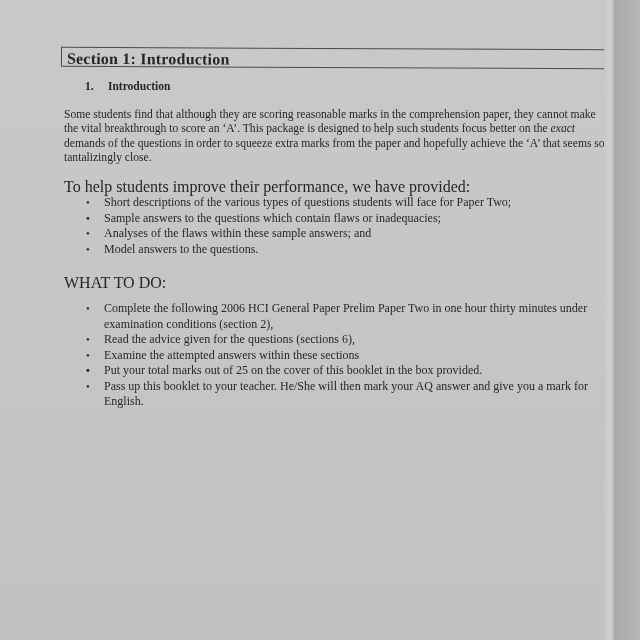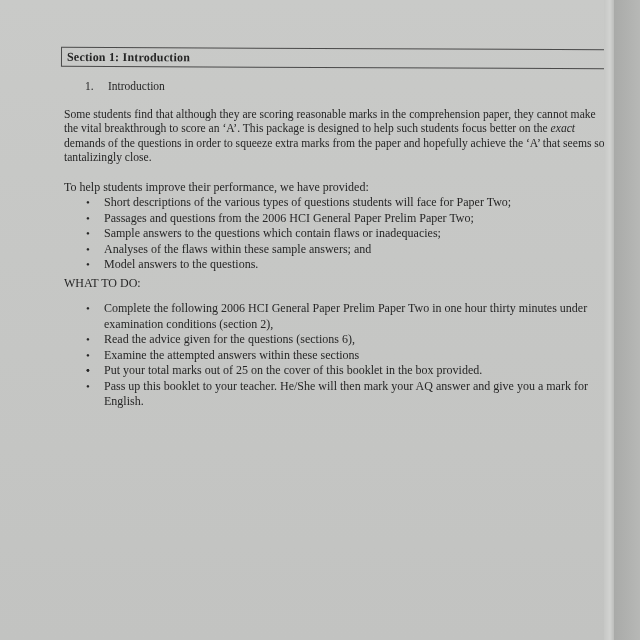--- a/index.html
+++ b/index.html
@@ -22,35 +22,35 @@
       position: absolute; left: 614px; top: 0; width: 26px; height: 640px;
       background: linear-gradient(90deg, #a9aaa8, #b7b8b6);
     }
     .section-box {
       position: absolute; left: 61px; top: 48px; width: 543px; height: 18px;
       border: 1px solid #4a4a4a;
       transform: rotate(0.25deg);
     }
     .section-title {
       position: absolute; left: 5px; top: 2px;
-      font-weight: bold; font-size: 12px; letter-spacing: 0.2px;
+      font-weight: bold; font-size: 16px; letter-spacing: 0.2px;
     }
     .heading {
       position: absolute; left: 85px; top: 80px;
-      font-weight: normal; font-size: 11.5px;
+      font-weight: bold; font-size: 11.5px;
     }
     .heading .num { display: inline-block; width: 23px; }
     .para {
       position: absolute; left: 64px; top: 108px; width: 545px;
       font-size: 11.6px; line-height: 14.3px;
     }
     .para em { }
     .block-label {
       position: absolute; left: 64px;
-      font-size: 12px; line-height: 14px;
+      font-size: 16px; line-height: 14px;
     }
     ul.bullets {
       position: absolute; left: 64px; margin: 0; padding: 0; list-style: none;
       font-size: 12px; line-height: 15.5px;
     }
     ul.bullets li { position: relative; padding-left: 40px; }
     ul.bullets li .dot {
       position: absolute; left: 22px; top: 0; font-size: 11px;
     }
     #provided-list { top: 195px; width: 520px; }
@@ -71,21 +71,21 @@
   </div>
 
   <p class="para" style="margin:0;">
     <span>Some students find that although they are scoring reasonable marks in the comprehension paper, they cannot make the vital breakthrough to score an ‘A’. This package is designed to help such students focus better on the </span><em>exact</em><span> demands of the questions in order to squeeze extra marks from the paper and hopefully achieve the ‘A’ that seems so tantalizingly close.</span>
   </p>
 
   <div class="block-label" style="top:180px;">To help students improve their performance, we have provided:</div>
 
   <ul class="bullets" id="provided-list">
     <li><span class="dot">•</span><span>Short descriptions of the various types of questions students will face for Paper Two;</span></li>
-    <li><span class="dot">•</span><span>Passages and questions from the 2006 HCI General Paper Prelim Paper Two;</span></li>
+    <li><span class="dot">•</span></li>
     <li><span class="dot">•</span><span>Sample answers to the questions which contain flaws or inadequacies;</span></li>
     <li><span class="dot">•</span><span>Analyses of the flaws within these sample answers; and</span></li>
     <li><span class="dot">•</span><span>Model answers to the questions.</span></li>
   </ul>
 
   <div class="block-label" style="top:276px;">WHAT TO DO:</div>
 
   <ul class="bullets" id="todo-list">
     <li><span class="dot">•</span><span>Complete the following 2006 HCI General Paper Prelim Paper Two in one hour thirty minutes under examination conditions (section 2),</span></li>
     <li><span class="dot">•</span><span>Read the advice given for the questions (sections 6),</span></li>

